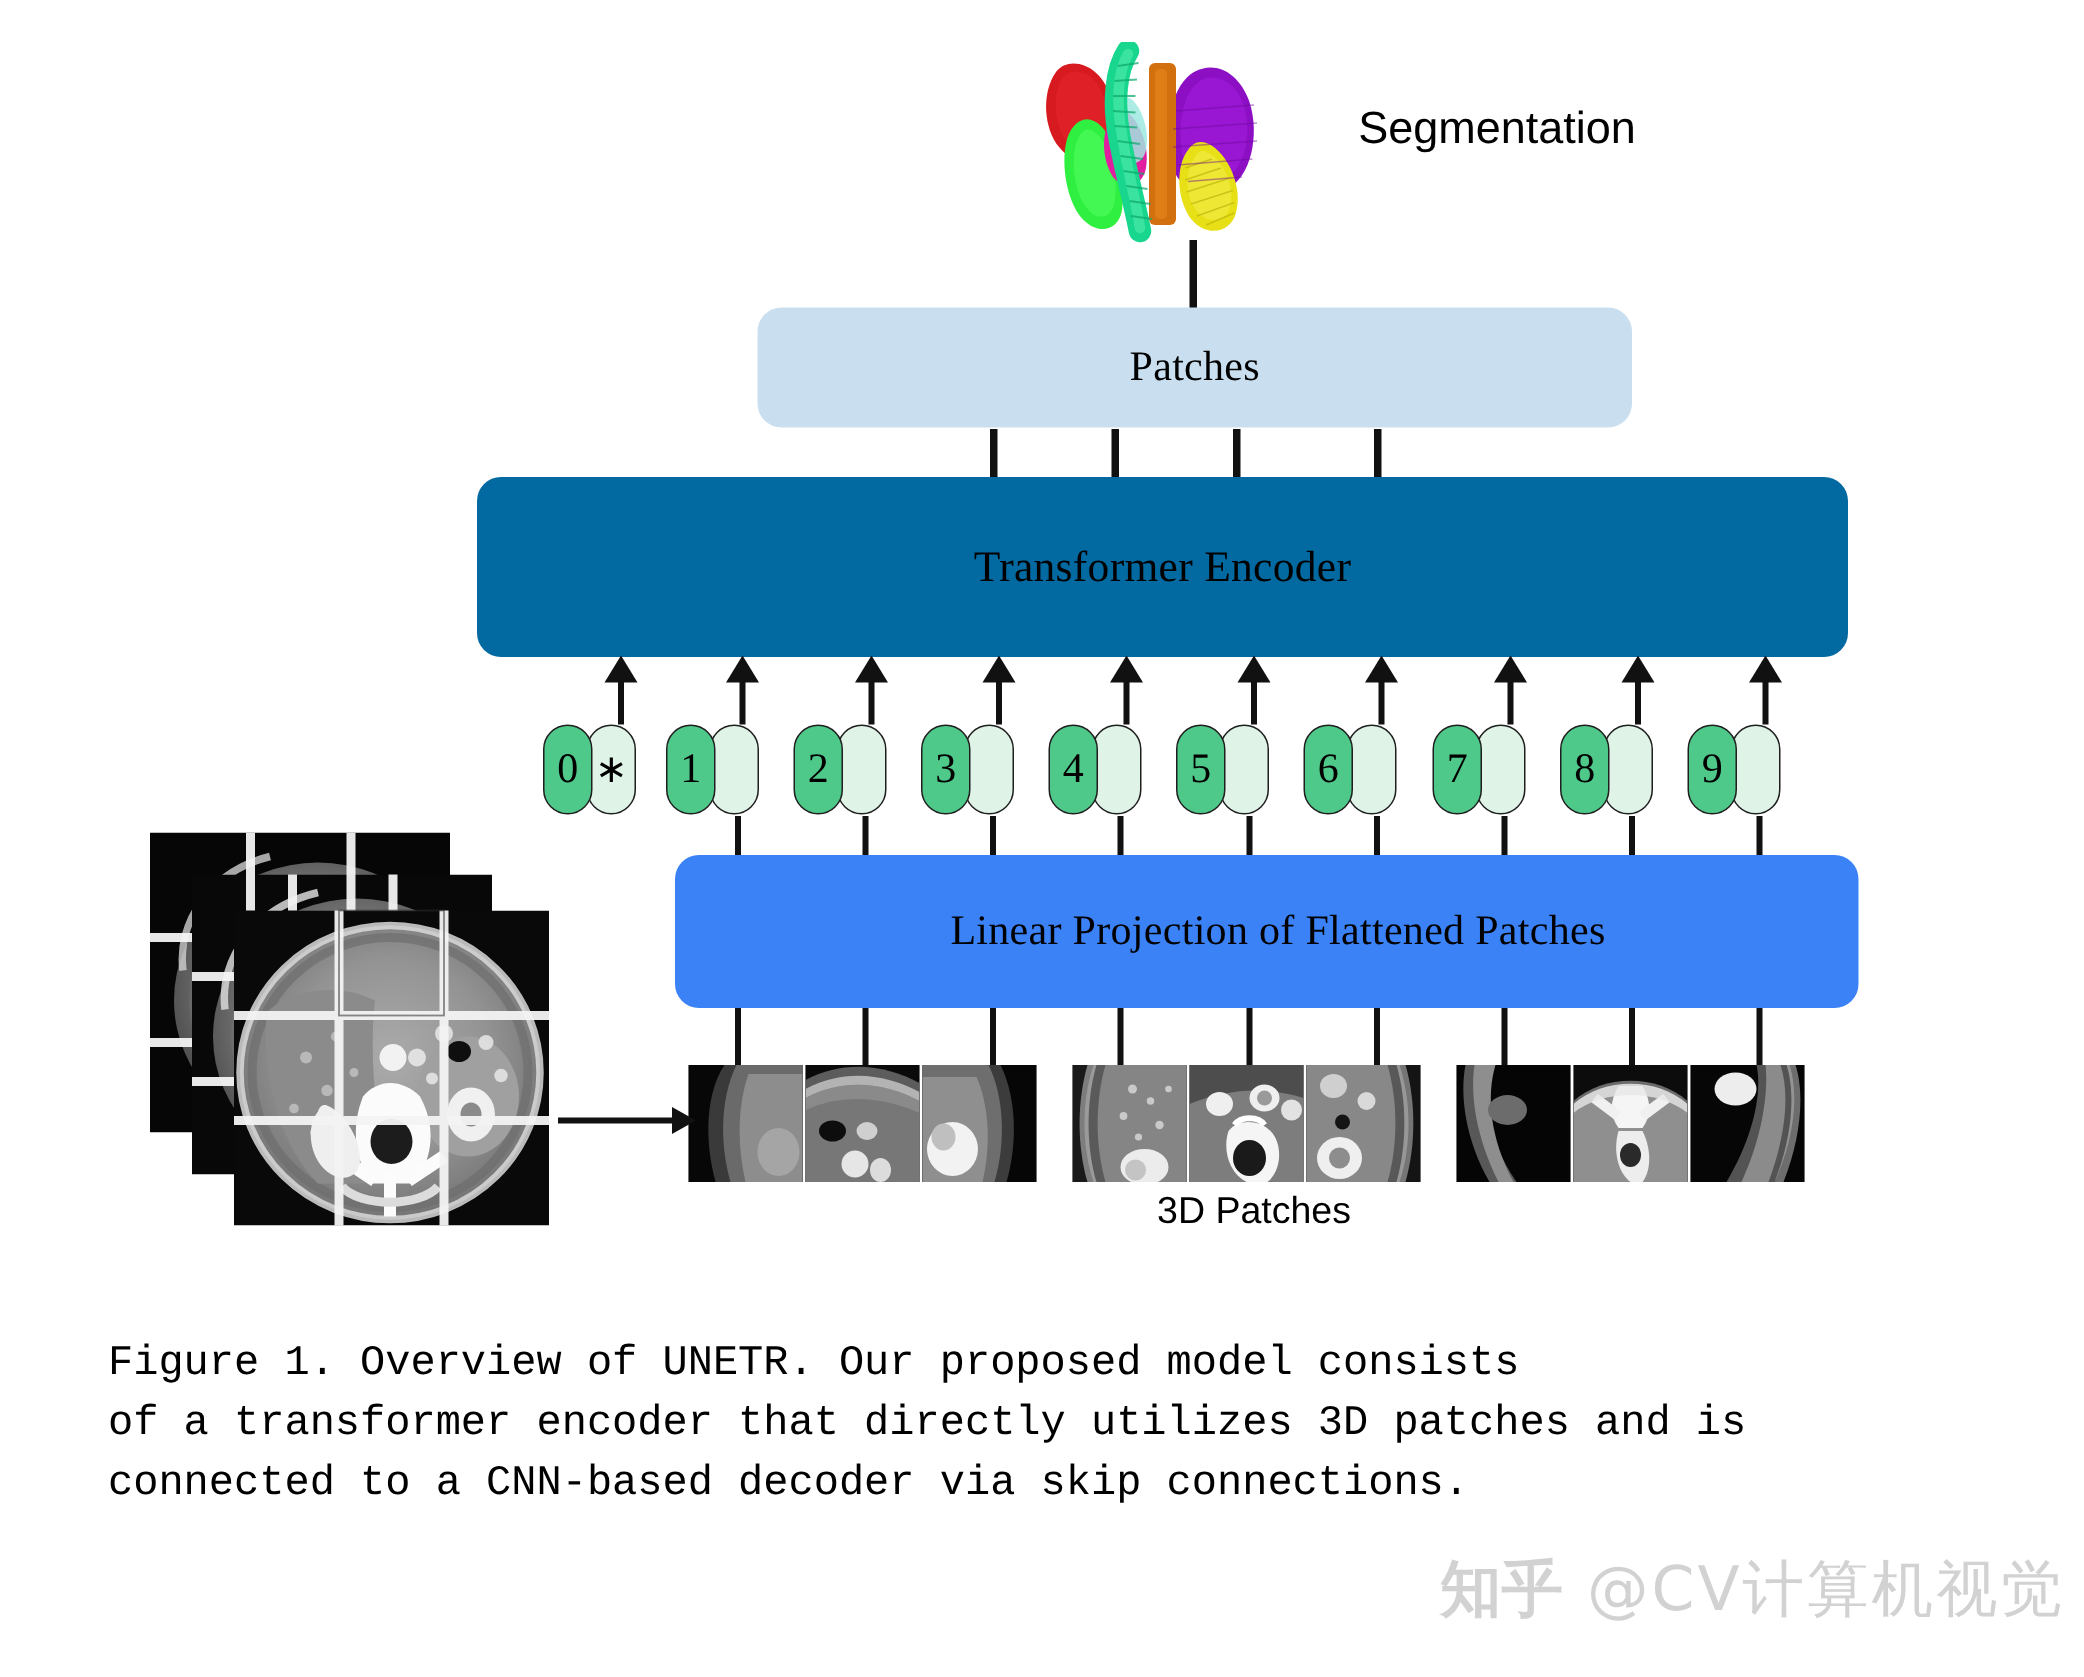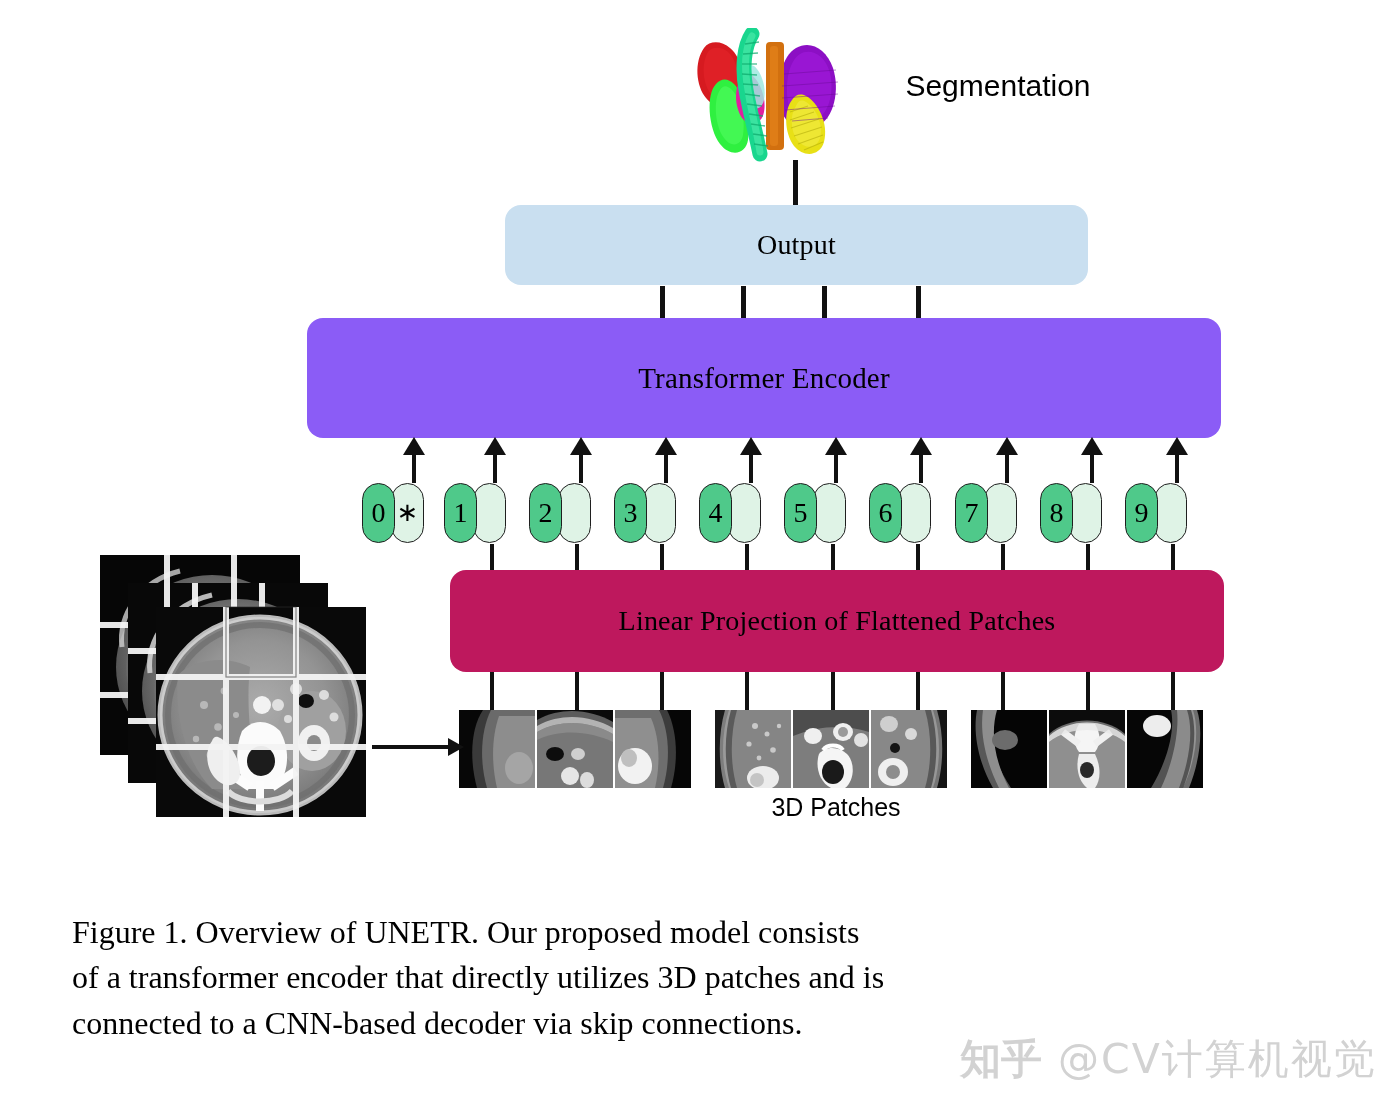--- a/index.html
+++ b/index.html
@@ -9,24 +9,24 @@
   .stage{position:absolute;left:0;top:0;width:1389px;height:1118px;}
 
   
   .rbox{position:absolute;border-radius:16px;display:flex;
         align-items:center;justify-content:center;}
   .rbox span{font-family:"Liberation Serif",serif;}
 
   #decoder-box{left:505px;top:205px;width:583px;height:80px;background:#c9dff0;}
   #decoder-box span{font-size:28px;letter-spacing:.2px;}
 
-  #encoder-box{left:307px;top:318px;width:914px;height:120px;background:#8b5cf6;}
+  #encoder-box{left:318px;top:318px;width:914px;height:120px;background:#0369a1;}
   #encoder-box span{font-size:29px;letter-spacing:.2px;}
 
-  #linproj-box{left:450px;top:570px;width:774px;height:102px;background:#be185d;}
+  #linproj-box{left:450px;top:570px;width:774px;height:102px;background:#3b82f6;padding-left:15px;}
   #linproj-box span{font-size:28px;letter-spacing:.2px;}
 
   
   .vline{position:absolute;background:#111;width:5px;}
   .thinline{position:absolute;background:#111;width:4px;}
 
   
   .uparrow{position:absolute;width:22px;}
   .uparrow .stem{position:absolute;left:9px;top:14px;width:4px;bottom:0;background:#111;}
   .uparrow .head{position:absolute;left:0;top:0;width:0;height:0;
@@ -51,23 +51,23 @@
 
   
   .lbl{position:absolute;font-family:Liberation Sans, sans-serif;}
   #seg-output-label{left:898px;top:68px;width:200px;font-size:30px;
       line-height:1.22;text-align:center;}
   #patches-label{left:686px;top:793px;width:300px;font-size:25px;text-align:center;}
   #dims-label{left:95px;top:862px;width:320px;font-size:30px;text-align:center;
       font-style:italic;font-family:"Liberation Serif",serif;}
 
   
-  #caption{position:absolute;left:72px;top:910px;width:1175px;
-           font-size:32px;line-height:1.42;text-align:justify;
-           font-family:Liberation Serif, serif;}
+  #caption{position:absolute;left:72px;top:890px;width:1175px;
+           font-size:28px;line-height:1.42;text-align:justify;
+           font-family:Liberation Mono, monospace;}
   #caption div{white-space:nowrap;}
   #caption div.j{display:flex;justify-content:space-between;}
 
   
   #watermark{position:absolute;left:936px;top:1032px;font-size:41px;
      color:#d2d2d2;font-family:"DejaVu Sans",sans-serif;letter-spacing:2px;
      white-space:nowrap;margin-left:24px;}
   #watermark .zh-logo{font-weight:bold;letter-spacing:0;margin-right:16px;}
 
   
@@ -143,21 +143,21 @@
     </svg>
   </div>
 
   <div class="lbl" id="seg-output-label">
     <div>Segmentation</div>
   </div>
 
   <div class="vline" style="left:793px;top:160px;height:46px;"></div>
 
   <div class="rbox" id="decoder-box">
-    <span>Output</span>
+    <span>Patches</span>
   </div>
 
   <div class="vline" style="left:660px;top:286px;height:34px;"></div>
   <div class="vline" style="left:741px;top:286px;height:34px;"></div>
   <div class="vline" style="left:822px;top:286px;height:34px;"></div>
   <div class="vline" style="left:916px;top:286px;height:34px;"></div>
 
   <div class="rbox" id="encoder-box">
     <span>Transformer  Encoder</span>
   </div>

